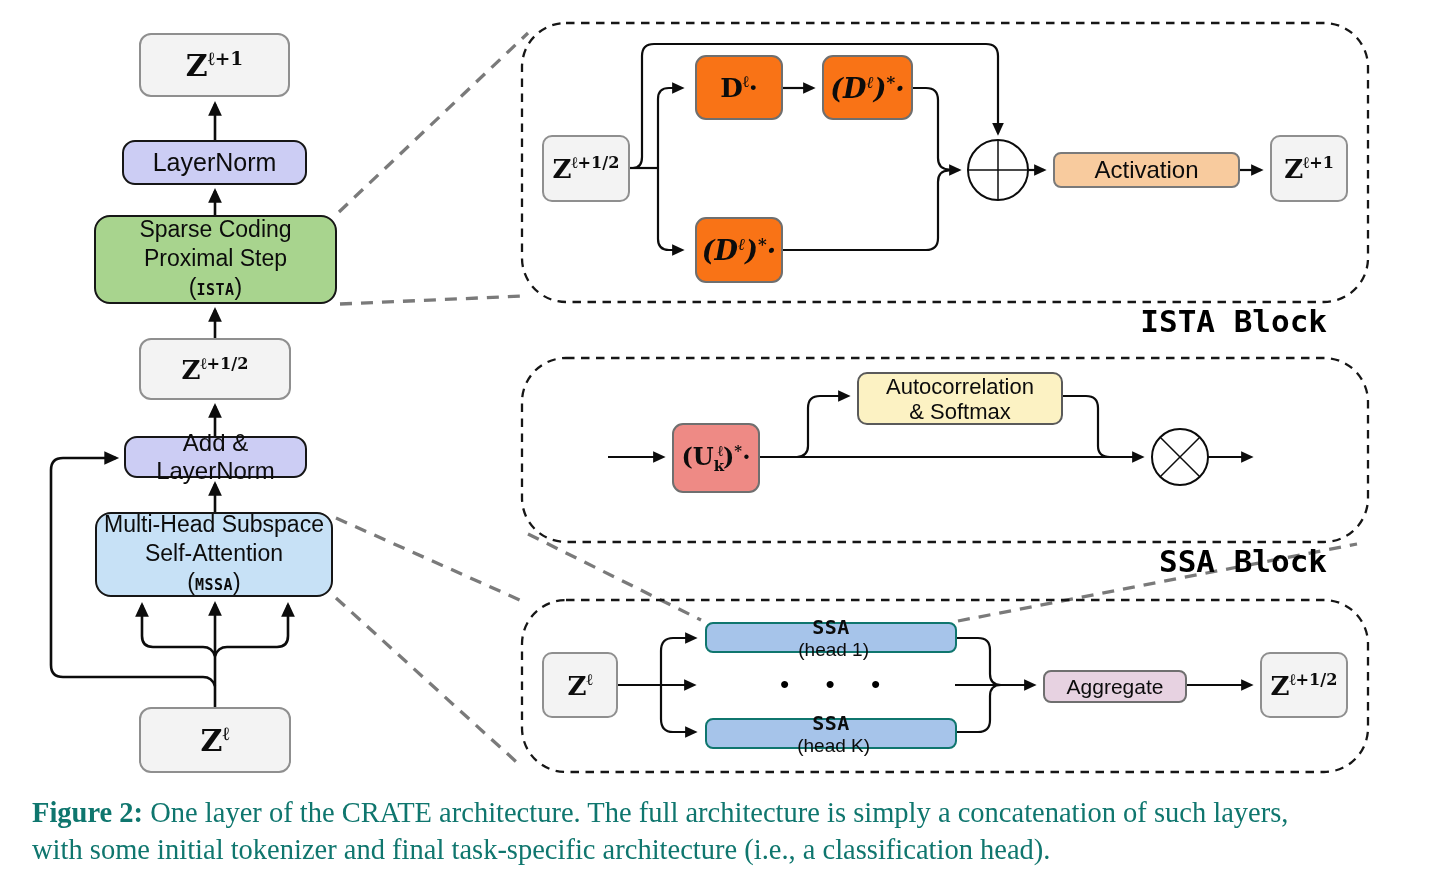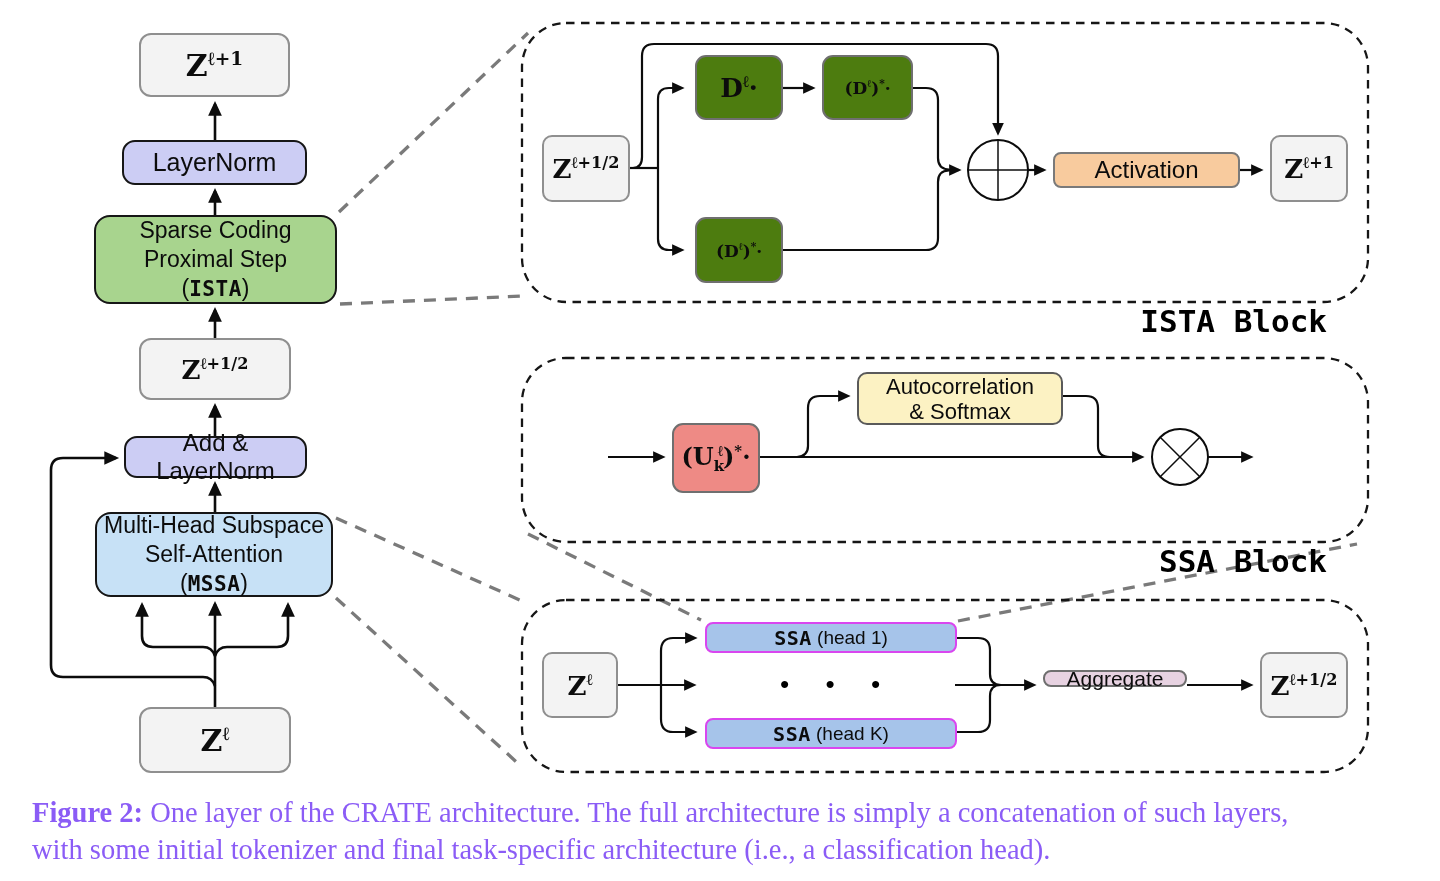--- a/index.html
+++ b/index.html
@@ -15,49 +15,49 @@
     display:flex; flex-direction:column; align-items:center; justify-content:center;
     text-align:center; color:#0c0c0c;
   }
   .state {
     background:#f3f3f3; border:2px solid #8f8f8f; border-radius:12px;
     font-family:"DejaVu Serif", serif; font-weight:bold;
   }
   .purple { background:#cccdf4; border:2.4px solid #161616; border-radius:13px; font-size:25px; }
   .bigstep { border:2.6px solid #161616; border-radius:16px; font-size:23px; line-height:29px; }
   .tagline { font-size:23px; }
-  .mono-tag { font-family:"DejaVu Sans Mono", monospace; font-weight:bold; font-size:21px; letter-spacing:0.5px; }
-  .teal  { background:#4d7c0f; border:2.2px solid #6f6f6f; border-radius:11px; }
+  .mono-tag { font-family:"DejaVu Sans Mono", monospace; font-weight:bold; font-size:15px; letter-spacing:0.5px; }
+  .teal  { background:#f97316; border:2.2px solid #6f6f6f; border-radius:11px; }
   .orange{ background:#f8cb9e; border:2.2px solid #7a7a7a; border-radius:8px; font-size:24px; }
   .redbx { background:#ee8a85; border:2.2px solid #6f6f6f; border-radius:11px; }
   .yellow{ background:#fcf2c3; border:2.2px solid #5a5a5a; border-radius:10px; font-size:22px; line-height:25px; }
-  .headbx{ background:#a6c4ea; border:2px solid #d946ef; border-radius:8px; flex-direction:row; font-size:19px; }
+  .headbx{ background:#a6c4ea; border:2px solid #0f766e; border-radius:8px; flex-direction:column; font-size:19px; }
   .headbx .mono-tag { font-size:20px; }
   .pinkbx{ background:#e7d2e1; border:2px solid #6f6f6f; border-radius:8px; font-size:21px; }
 
   .math { font-family:"DejaVu Serif", serif; font-weight:bold; white-space:nowrap; }
   .math sup, .math sub { font-size:62%; font-weight:600; }
   .math sub + sup { margin-left:-0.45em; }
   .m30 { font-size:30px; }
   .m26 { font-size:26px; }
-  .m25 { font-size:17px; }
+  .m25 { font-size:27px;font-style:italic; }
   .m24 { font-size:24px; }
 
   .blocklabel {
     position:absolute; right:113px; text-align:right;
     font-family:"DejaVu Sans Mono", monospace; font-weight:bold;
     font-size:31px; color:#000; white-space:nowrap;margin-top:45px;
   }
   .dots {
     position:absolute; font-family:"DejaVu Serif", serif; font-weight:bold;
     font-size:38px; color:#000; word-spacing:15px; letter-spacing:2px;
   }
   .caption {
     position:absolute; left:32px; top:794px; width:1395px;
-    font-family:"Liberation Serif", serif; font-size:28.5px; line-height:37px; color:#8b5cf6;
+    font-family:"Liberation Serif", serif; font-size:28.5px; line-height:37px; color:#0f766e;
   }
   .caption b { font-weight:bold; }
 </style>
 </head>
 <body>
 
 <div class="figure">
 
   <svg class="wires" viewBox="0 0 1440 881">
     <defs>
@@ -212,21 +212,21 @@
       <span style="white-space:pre;"> (head 1)</span>
   </div>
 
   <div class="dots" style="left:778px; top:662px;">· · ·</div>
 
   <div class="box headbx" style="left:705px; top:718px; width:252px; height:31px;">
     <span class="mono-tag">SSA</span>
       <span style="white-space:pre;"> (head K)</span>
   </div>
 
-  <div class="box pinkbx" style="left:1043px; top:670px; width:144px; height:17px;">
+  <div class="box pinkbx" style="left:1043px; top:670px; width:144px; height:33px;">
     <span>Aggregate</span>
   </div>
 
   <div class="box state" style="left:1260px; top:652px; width:88px; height:66px; border-radius:10px;">
     <span class="math m26">Z<sup>ℓ+1/2</sup></span>
   </div>
 
 
   <div class="caption">
     <span><b>Figure 2:</b><span> One layer of the CRATE architecture. The full architecture is simply a concatenation of such layers,</span></span><br>

